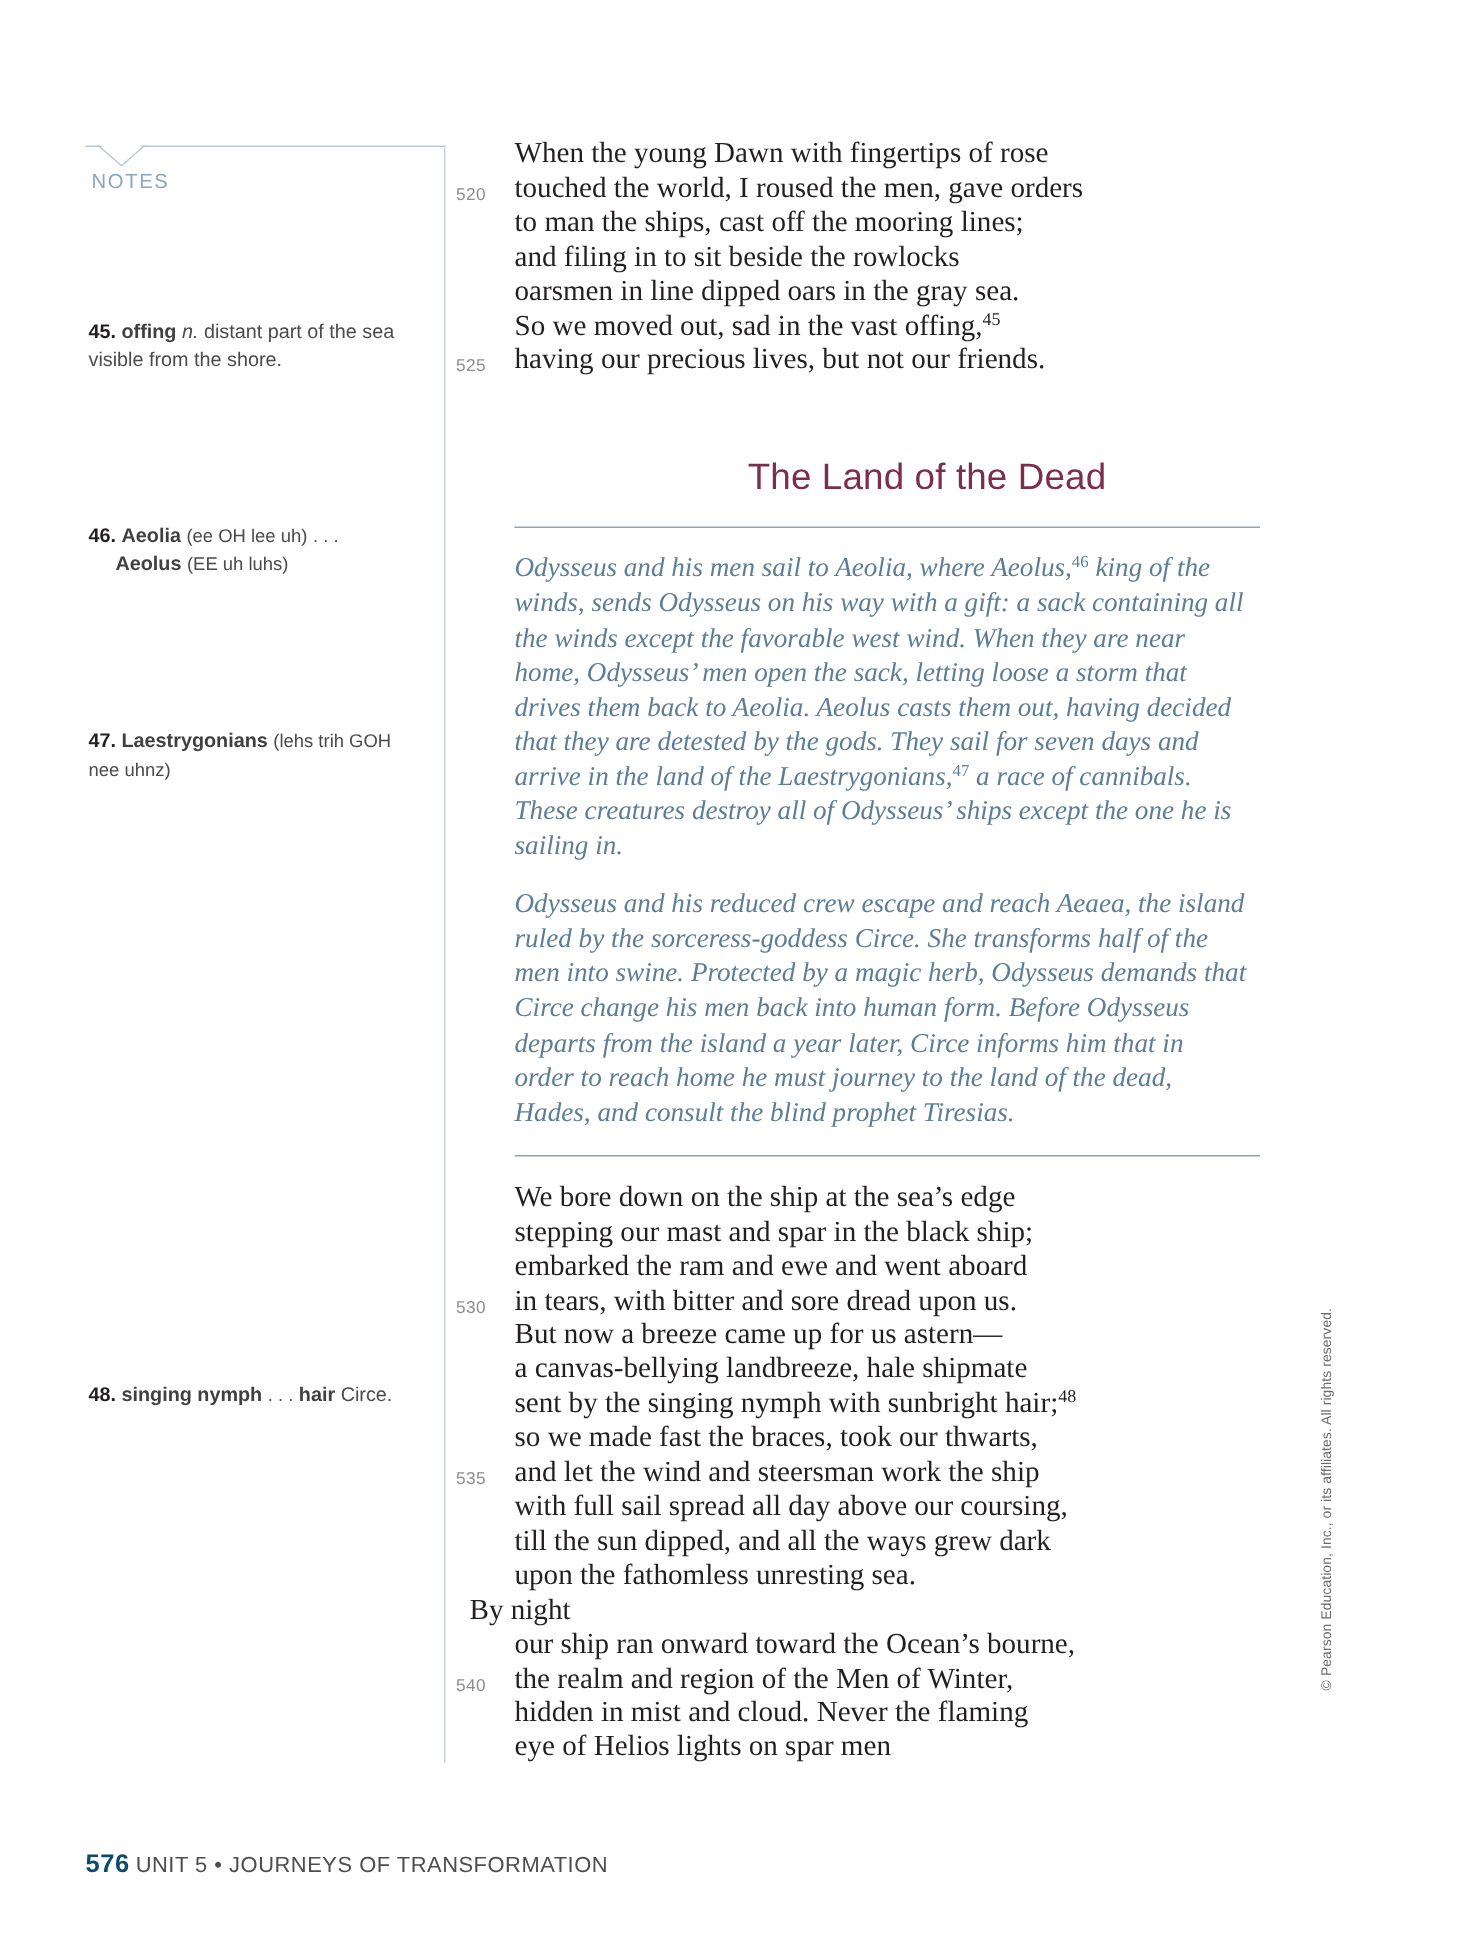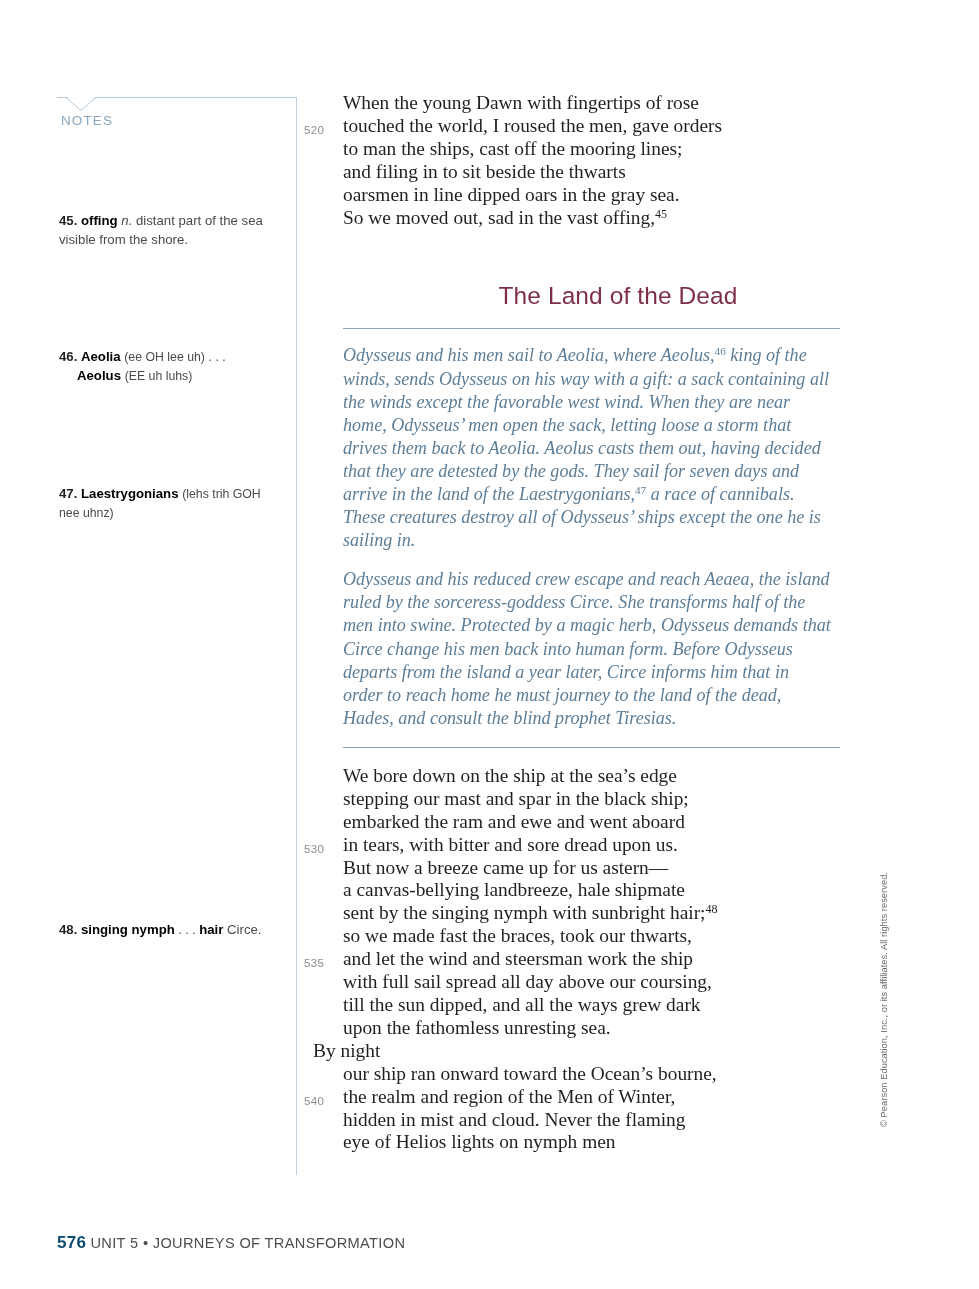--- a/index.html
+++ b/index.html
@@ -73,21 +73,21 @@
     font-size: 13.2px;
     line-height: 1.42;
     color: #3b3b3b;
   }
   .note .num {
     font-weight: bold;
     color: #231f20;
   }
   .note .term {
     font-weight: bold;
-    color: #000000;
+    color: #404040;
   }
   .note .pron {
     font-size: 12.3px;
     color: #4a4a4a;
   }
   .note .ital {
     font-style: italic;
   }
   .note .def {
     color: #4a4a4a;
@@ -262,23 +262,24 @@
     <span class="def">Circe.</span>
   </div>
 </div>
 
 <div id="main-column">
 
   <div class="verse-block" id="verse-block-1">
       <div class="verse-line"><span>When the young Dawn with fingertips of rose</span></div>
       <div class="verse-line"><span class="lnum">520</span><span>touched the world, I roused the men, gave orders</span></div>
       <div class="verse-line"><span>to man the ships, cast off the mooring lines;</span></div>
-      <div class="verse-line"><span>and filing in to sit beside the thwarts</span></div>
+      <div class="verse-line"><span>and filing in to sit beside the rowlocks</span></div>
       <div class="verse-line"><span>oarsmen in line dipped oars in the gray sea.</span></div>
       <div class="verse-line"><span>So we moved out, sad in the vast offing,</span><sup>45</sup></div>
+      <div class="verse-line"><span class="lnum">525</span><span>having our precious lives, but not our friends.</span></div>
     </div>
 
   <h2 id="section-heading">The Land of the Dead</h2>
 
   <div class="rule" id="rule-top"></div>
 
   <div class="summary" id="summary-1">Odysseus and his men sail to Aeolia, where Aeolus,<sup>46</sup> king of the winds, sends Odysseus on his way with a gift: a sack containing all the winds except the favorable west wind. When they are near home, Odysseus’ men open the sack, letting loose a storm that drives them back to Aeolia. Aeolus casts them out, having decided that they are detested by the gods. They sail for seven days and arrive in the land of the Laestrygonians,<sup>47</sup> a race of cannibals. These creatures destroy all of Odysseus’ ships except the one he is sailing in.</div>
   <div class="summary" id="summary-2">Odysseus and his reduced crew escape and reach Aeaea, the island ruled by the sorceress-goddess Circe. She transforms half of the men into swine. Protected by a magic herb, Odysseus demands that Circe change his men back into human form. Before Odysseus departs from the island a year later, Circe informs him that in order to reach home he must journey to the land of the dead, Hades, and consult the blind prophet Tiresias.</div>
 
   <div class="rule" id="rule-bottom"></div>
@@ -293,21 +294,21 @@
       <div class="verse-line"><span>sent by the singing nymph with sunbright hair;</span><sup>48</sup></div>
       <div class="verse-line"><span>so we made fast the braces, took our thwarts,</span></div>
       <div class="verse-line"><span class="lnum">535</span><span>and let the wind and steersman work the ship</span></div>
       <div class="verse-line"><span>with full sail spread all day above our coursing,</span></div>
       <div class="verse-line"><span>till the sun dipped, and all the ways grew dark</span></div>
       <div class="verse-line"><span>upon the fathomless unresting sea.</span></div>
       <div class="verse-line indent-right"><span>By night</span></div>
       <div class="verse-line"><span>our ship ran onward toward the Ocean’s bourne,</span></div>
       <div class="verse-line"><span class="lnum">540</span><span>the realm and region of the Men of Winter,</span></div>
       <div class="verse-line"><span>hidden in mist and cloud. Never the flaming</span></div>
-      <div class="verse-line"><span>eye of Helios lights on nymph men</span></div>
+      <div class="verse-line"><span>eye of Helios lights on spar men</span></div>
     </div>
 </div>
 
 <div id="page-footer">
   <span class="pagenum">576</span><span>UNIT 5 • JOURNEYS OF TRANSFORMATION</span>
 </div>
 
 <div id="copyright">© Pearson Education, Inc., or its affiliates. All rights reserved.</div>
 
 </body></html>

